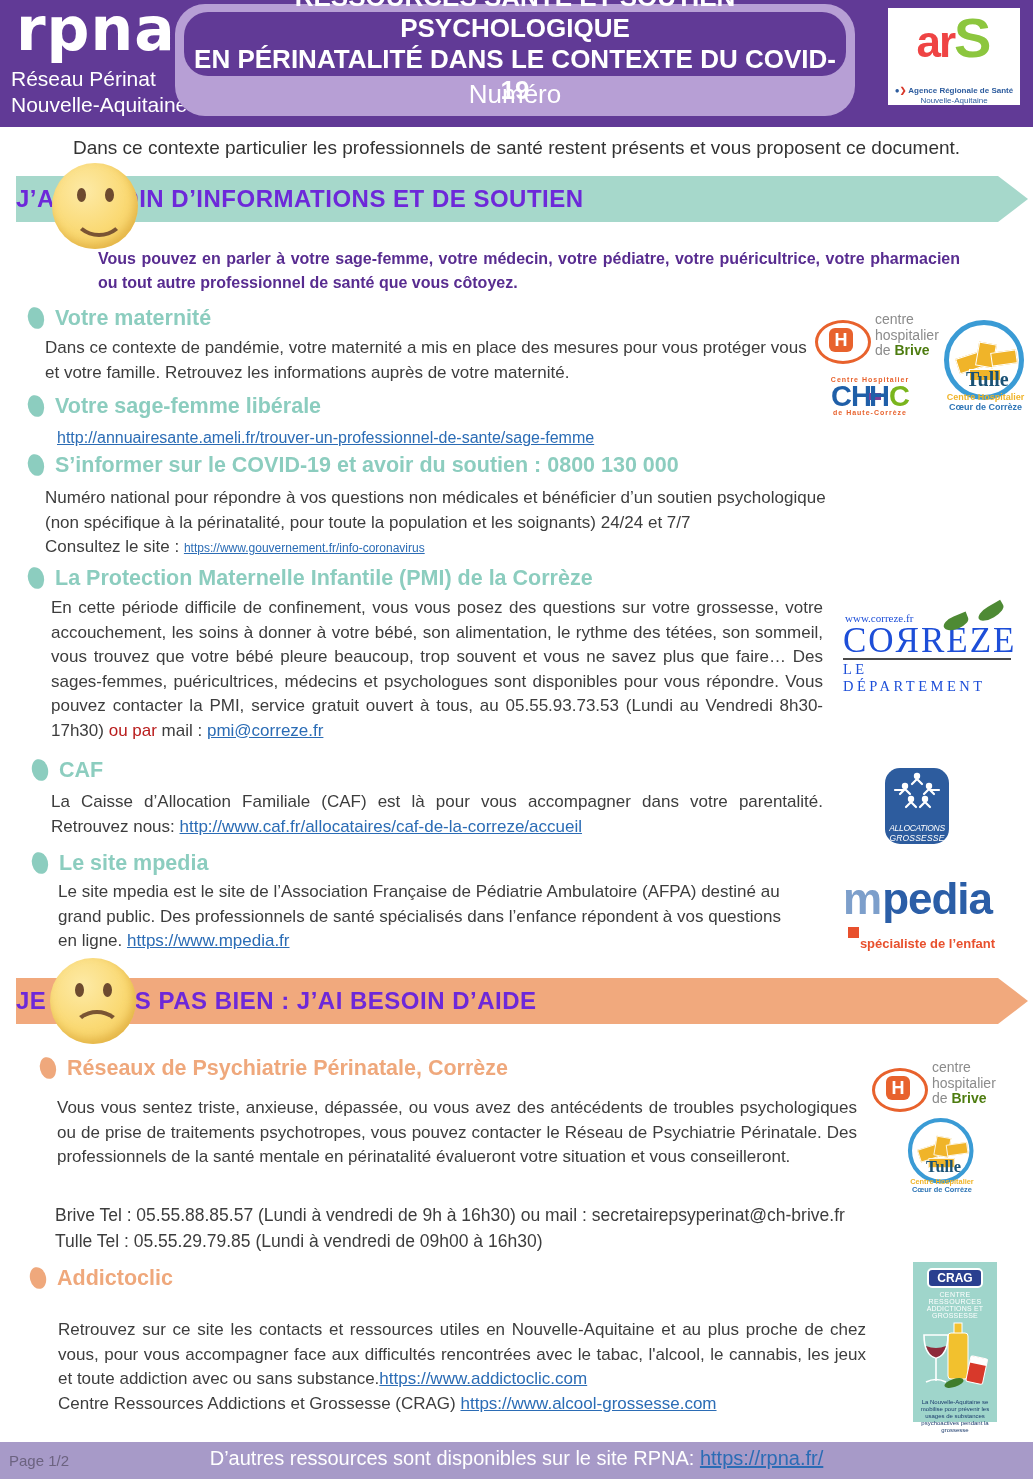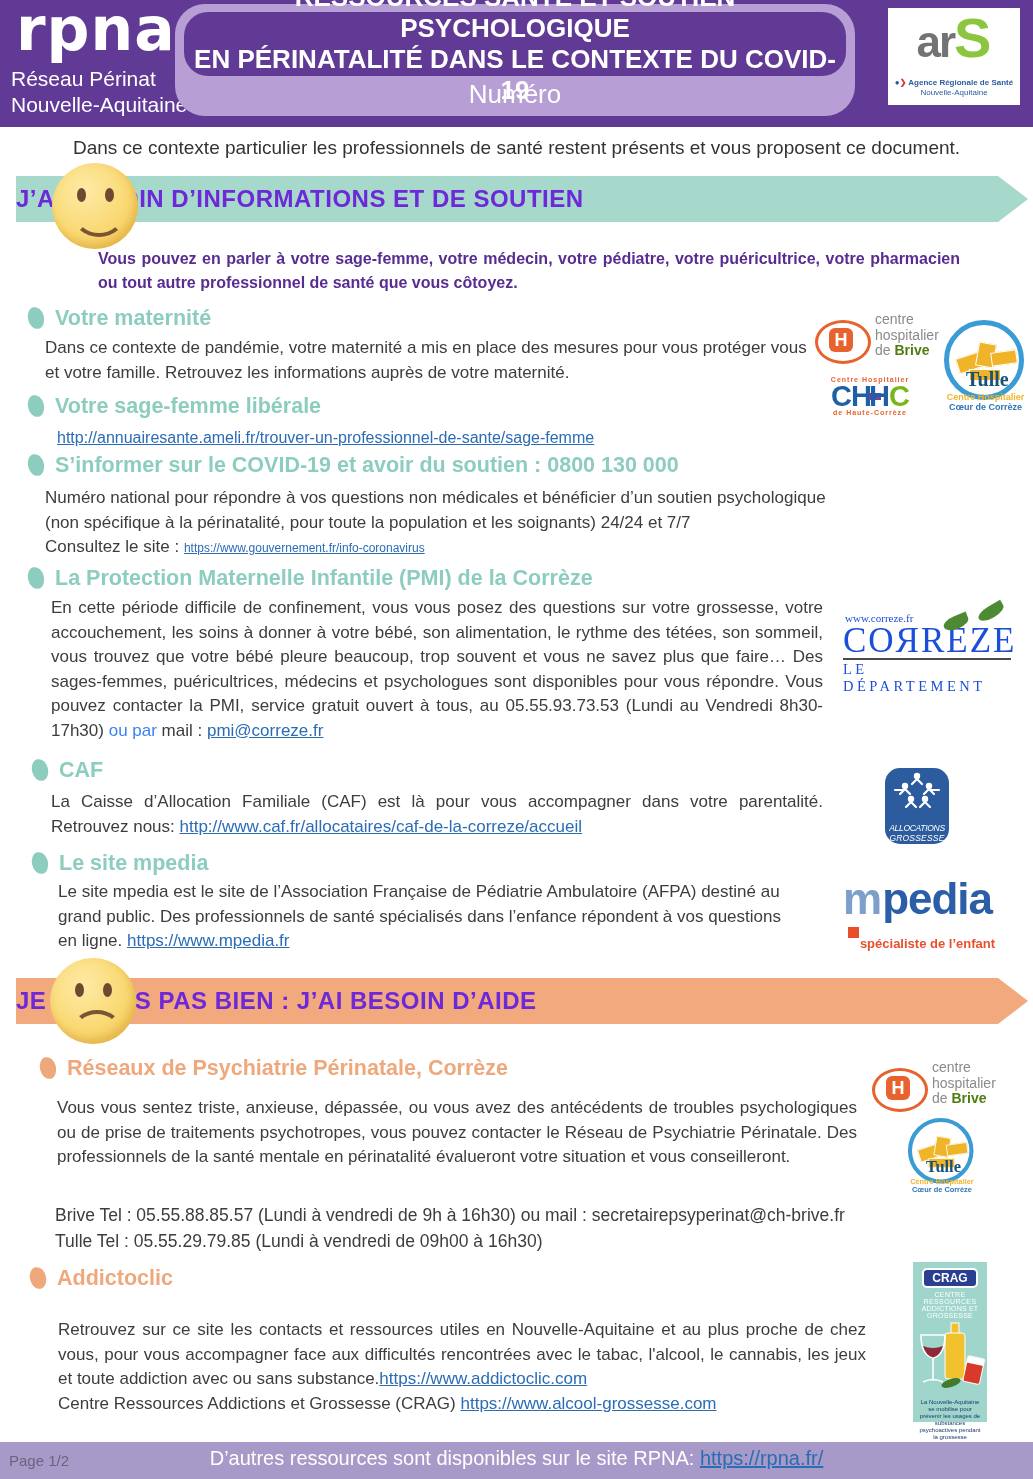--- a/index.html
+++ b/index.html
@@ -11,23 +11,23 @@
   .rpna-word{position:absolute;left:16px;top:-6px;color:#fff;font-size:60px;font-weight:bold;
              font-family:"DejaVu Sans",sans-serif;letter-spacing:1px;}
   .rpna-net{position:absolute;left:11px;top:66px;color:#fff;font-size:21px;line-height:26px;}
   .title-box{position:absolute;left:175px;top:4px;width:680px;height:112px;background:#b79fd5;border-radius:30px;}
   .title-inner{position:absolute;left:9px;top:8px;width:662px;height:64px;background:#613a96;border-radius:24px;
                color:#fff;font-weight:bold;font-size:26px;line-height:31px;text-align:center;
                display:flex;flex-direction:column;justify-content:center;}
   .title-sub{position:absolute;left:0;bottom:6px;width:100%;text-align:center;color:#fff;font-size:26px;}
   .ars-box{position:absolute;left:888px;top:8px;width:132px;height:97px;background:#fff;text-align:center;}
   .ars-word{margin-top:6px;line-height:48px;}
-  .ars-ar{color:#737373;font-weight:bold;font-size:44px;letter-spacing:-2px;}
+  .ars-ar{color:#ef4444;font-weight:bold;font-size:44px;letter-spacing:-2px;}
   .ars-s{color:#8cc63e;font-size:56px;font-weight:bold;}
-  .ars-l1{font-size:8px;color:#2d5c9e;font-weight:bold;margin-top:2px;}
+  .ars-l1{font-size:8px;color:#2d5c9e;font-weight:bold;margin-top:10px;}
   .ars-l2{font-size:8px;color:#2d5c9e;margin-top:1px;}
   .dot-b{color:#2d5c9e;font-size:8px;} .dot-r{color:#d8392b;font-size:8px;}
 
   
   .intro{position:absolute;left:0;top:137px;width:1033px;text-align:center;font-size:19px;color:#333;}
 
   
   .band{position:absolute;left:16px;width:1012px;height:46px;color:#6d28d9;font-weight:bold;font-size:24px;
         line-height:46px;letter-spacing:.5px;
         clip-path:polygon(0 0,calc(100% - 30px) 0,100% 50%,calc(100% - 30px) 100%,0 100%);}
@@ -53,21 +53,21 @@
   .h2{position:absolute;font-weight:bold;font-size:21.5px;white-space:nowrap;}
   .h2 .blt{display:inline-block;width:16px;height:22px;border-radius:50%;transform:rotate(-14deg);
            margin-right:11px;vertical-align:-4px;}
   .h2.teal{color:#8ccdbf;} .h2.teal .blt{background:#8ccdbf;}
   .h2.orange{color:#efa87c;} .h2.orange .blt{background:#efa87c;}
 
   
   .txt{position:absolute;font-size:17px;line-height:24.5px;color:#3d3d3d;text-align:justify;}
   .txt.left{text-align:left;}
   .lnk{color:#2b6cb5;text-decoration:underline;cursor:pointer;}
-  .blue-words{color:#3b82f6;}
+  .blue-words{color:#b91c1c;}
 
   
   .logo-brive{position:absolute;width:134px;height:62px;}
   .lb-ell{position:absolute;left:0;top:8px;width:50px;height:38px;border:3px solid #e8622d;border-radius:50%;}
   .lb-h{position:absolute;left:11px;top:5px;width:24px;height:24px;background:#e8622d;border-radius:6px;
         color:#fff;font-weight:bold;font-size:18px;text-align:center;line-height:24px;}
   .lb-txt{position:absolute;left:60px;top:0;color:#8b8b8b;font-size:14px;line-height:15.5px;}
   .lb-brive{color:#4d7c0f;font-weight:bold;}
   .logo-tulle{position:absolute;width:95px;}
   .lt-circle{position:absolute;left:6px;top:0;width:70px;height:70px;border:5px solid #3a9bd5;border-radius:50%;
@@ -89,21 +89,21 @@
   .cz-sub{font-size:14.5px;letter-spacing:3.5px;border-top:2px solid #4a4a4a;width:168px;padding-top:1px;}
   .cz-leaf{position:absolute;background:#4e8a34;border-radius:50% 0 50% 50%;}
   .logo-caf{position:absolute;width:64px;height:76px;background:#2d5c9e;color:#fff;text-align:center;}
   .caf-l1{font-size:8.5px;font-style:italic;margin-top:1px;letter-spacing:-.3px;}
   .caf-l2{font-size:8.5px;font-style:italic;letter-spacing:.2px;}
   .logo-mpedia{position:absolute;width:152px;}
   .mp-m{color:#7d9fcb;font-weight:bold;font-size:44px;}
   .mp-rest{color:#2b5ea7;font-weight:bold;font-size:44px;letter-spacing:-1px;}
   .mp-dot{display:inline-block;width:11px;height:11px;background:#e8502d;margin-left:5px;}
   .mp-sub{color:#e8502d;font-weight:bold;font-size:13px;text-align:right;margin-top:-6px;}
-  .logo-crag{position:absolute;left:913px;top:1262px;width:74px;height:160px;background:#9fd5cb;text-align:center;}
+  .logo-crag{position:absolute;left:913px;top:1262px;width:84px;height:160px;background:#9fd5cb;text-align:center;}
   .crag-badge{display:inline-block;margin-top:6px;background:#2a3f8f;border:2px solid #fff;border-radius:5px;
               color:#fff;font-weight:bold;font-size:12px;padding:1px 8px;}
   .crag-l1{color:#fff;font-size:7px;margin-top:3px;letter-spacing:.4px;}
   .crag-l2{color:#fff;font-size:7px;letter-spacing:.2px;}
   .crag-foot{color:#1a3a6b;font-size:6px;line-height:7px;padding:0 4px;margin-top:2px;}
 
   
   .footer{position:absolute;left:0;top:1442px;width:1033px;height:37px;background:#a79ac8;}
   .page-label{position:absolute;left:9px;top:10px;font-size:15px;color:#6c6380;}
   .footer-text{position:absolute;left:0;top:5px;width:100%;text-align:center;color:#fff;font-size:20px;}

